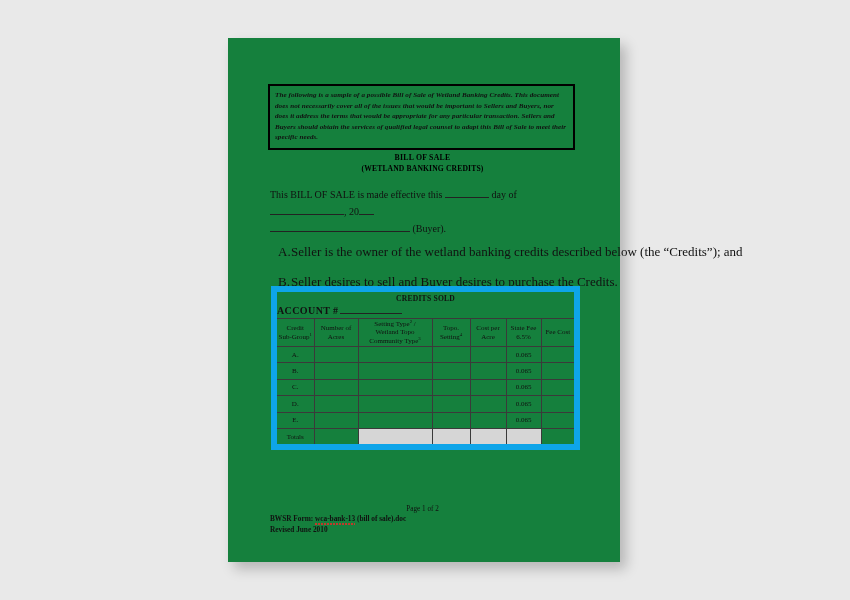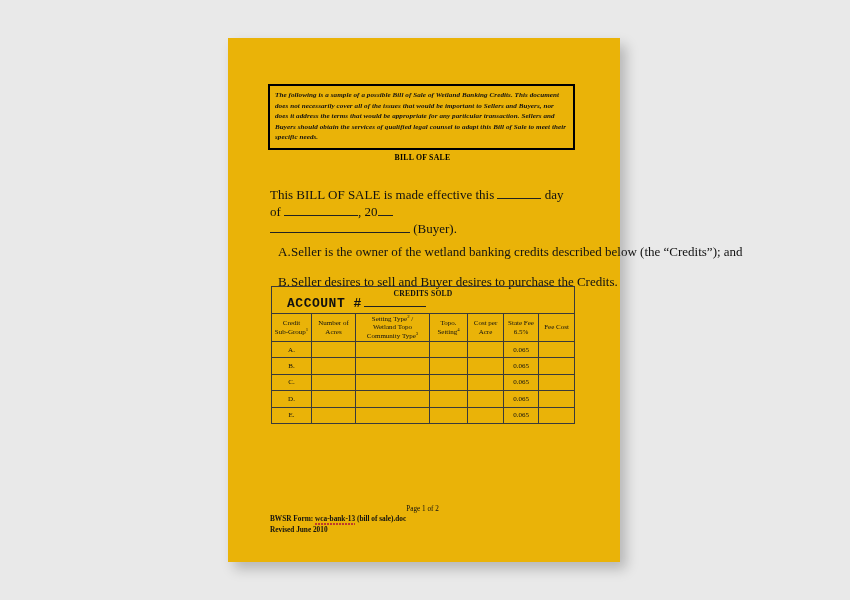--- a/index.html
+++ b/index.html
@@ -15,21 +15,21 @@
     position: relative;
   }
 
   
   #page-sheet {
     position: absolute;
     left: 228px;
     top: 38px;
     width: 392px;
     height: 524px;
-    background: #eab308;
+    background: #15803d;
     box-shadow: 6px 7px 12px rgba(0,0,0,0.22);
   }
 
   .page-inner {
     position: absolute;
     left: 42px;
     top: 0;
     width: 310px;
     height: 524px;
   }
@@ -78,21 +78,21 @@
     line-height: 11px;
     font-variant: small-caps;
   }
 
   
   .intro-block {
     position: absolute;
     left: 0;
     top: 148px;
     width: 305px;
-    font-size: 13px;
+    font-size: 10px;
     line-height: 17px;
     color: #111;
   }
   .blank-line {
     display: inline-block;
     border-bottom: 1px solid #222;
     vertical-align: baseline;
     height: 8px;
   }
   .bl-date { width: 44px; }
@@ -132,21 +132,21 @@
   }
   table.credits td {
     border: 1px solid #3a3a3a;
     padding: 0;
     color: #111;
     font-size: 7px;
     text-align: center;
     vertical-align: middle;
   }
   .tbl-outer {
-    border: 1px solid #0ea5e9;
+    border: 6px solid #0ea5e9;
   }
 
   td.banner-cell {
     height: 26px;
     position: relative;
     border-bottom: 1px solid #3a3a3a;
     padding: 0;
   }
   .banner-title {
     position: absolute;
@@ -154,27 +154,26 @@
     left: 0;
     right: 0;
     text-align: center;
     font-weight: bold;
     font-size: 7.6px;
     letter-spacing: 0.03em;
   }
   .banner-account {
     position: absolute;
     bottom: 2px;
-    left: 15px;
-    font-weight: bold;
-    font-size: 13px;
+    left: 0;
+    font-weight: bold;
+    font-size: 10px;
     font-variant: small-caps;
     letter-spacing: 0.04em;
     white-space: nowrap;
-    font-family: Liberation Mono, monospace;
   }
   .acct-blank {
     display: inline-block;
     width: 62px;
     border-bottom: 1px solid #222;
     height: 7px;
     vertical-align: baseline;
     margin-left: 2px;
   }
 
@@ -248,20 +247,21 @@
 
 <div id="page-sheet">
   <div class="page-inner">
 
     <div class="disclaimer-box">
       <div class="disclaimer-text">The following is a sample of a possible Bill of Sale of Wetland Banking Credits.  This document does not necessarily cover all of the issues that would be important to Sellers and Buyers, nor does it address the terms that would be appropriate for any particular transaction.  Sellers and Buyers should obtain the services of qualified legal counsel to adapt this Bill of Sale to meet their specific needs.</div>
     </div>
 
     <div class="doc-title-wrap">
       <div class="doc-title">BILL OF SALE</div>
+      <div class="doc-subtitle">(WETLAND BANKING CREDITS)</div>
     </div>
 
     <div class="intro-block">
       <div>
         <span>This BILL OF SALE is made effective this</span>
         <span class="blank-line bl-date"></span>
         <span>day of</span>
         <span class="blank-line bl-month"></span><span>, 20</span><span class="blank-line bl-year"></span>
       </div>
       <div>
@@ -362,20 +362,29 @@
         <tr>
           <td class="data-cell row-label">E.</td>
           <td class="data-cell"></td>
           <td class="data-cell"></td>
           <td class="data-cell"></td>
           <td class="data-cell"></td>
           <td class="data-cell fee-val">0.065</td>
           <td class="data-cell"></td>
         </tr>
 
+        <tr>
+          <td class="data-cell totals-label">Totals</td>
+          <td class="data-cell"></td>
+          <td class="data-cell shaded"></td>
+          <td class="data-cell shaded"></td>
+          <td class="data-cell shaded"></td>
+          <td class="data-cell shaded"></td>
+          <td class="data-cell"></td>
+        </tr>
       </tbody>
         </table>
     </div>
 
     <div class="page-number">Page 1 of 2</div>
 
     <div class="footer-block">
       <div><span>BWSR Form: </span><span class="misspell">wca-bank-13</span><span> (bill of sale).doc</span></div>
       <div>Revised June 2010</div>
     </div>

